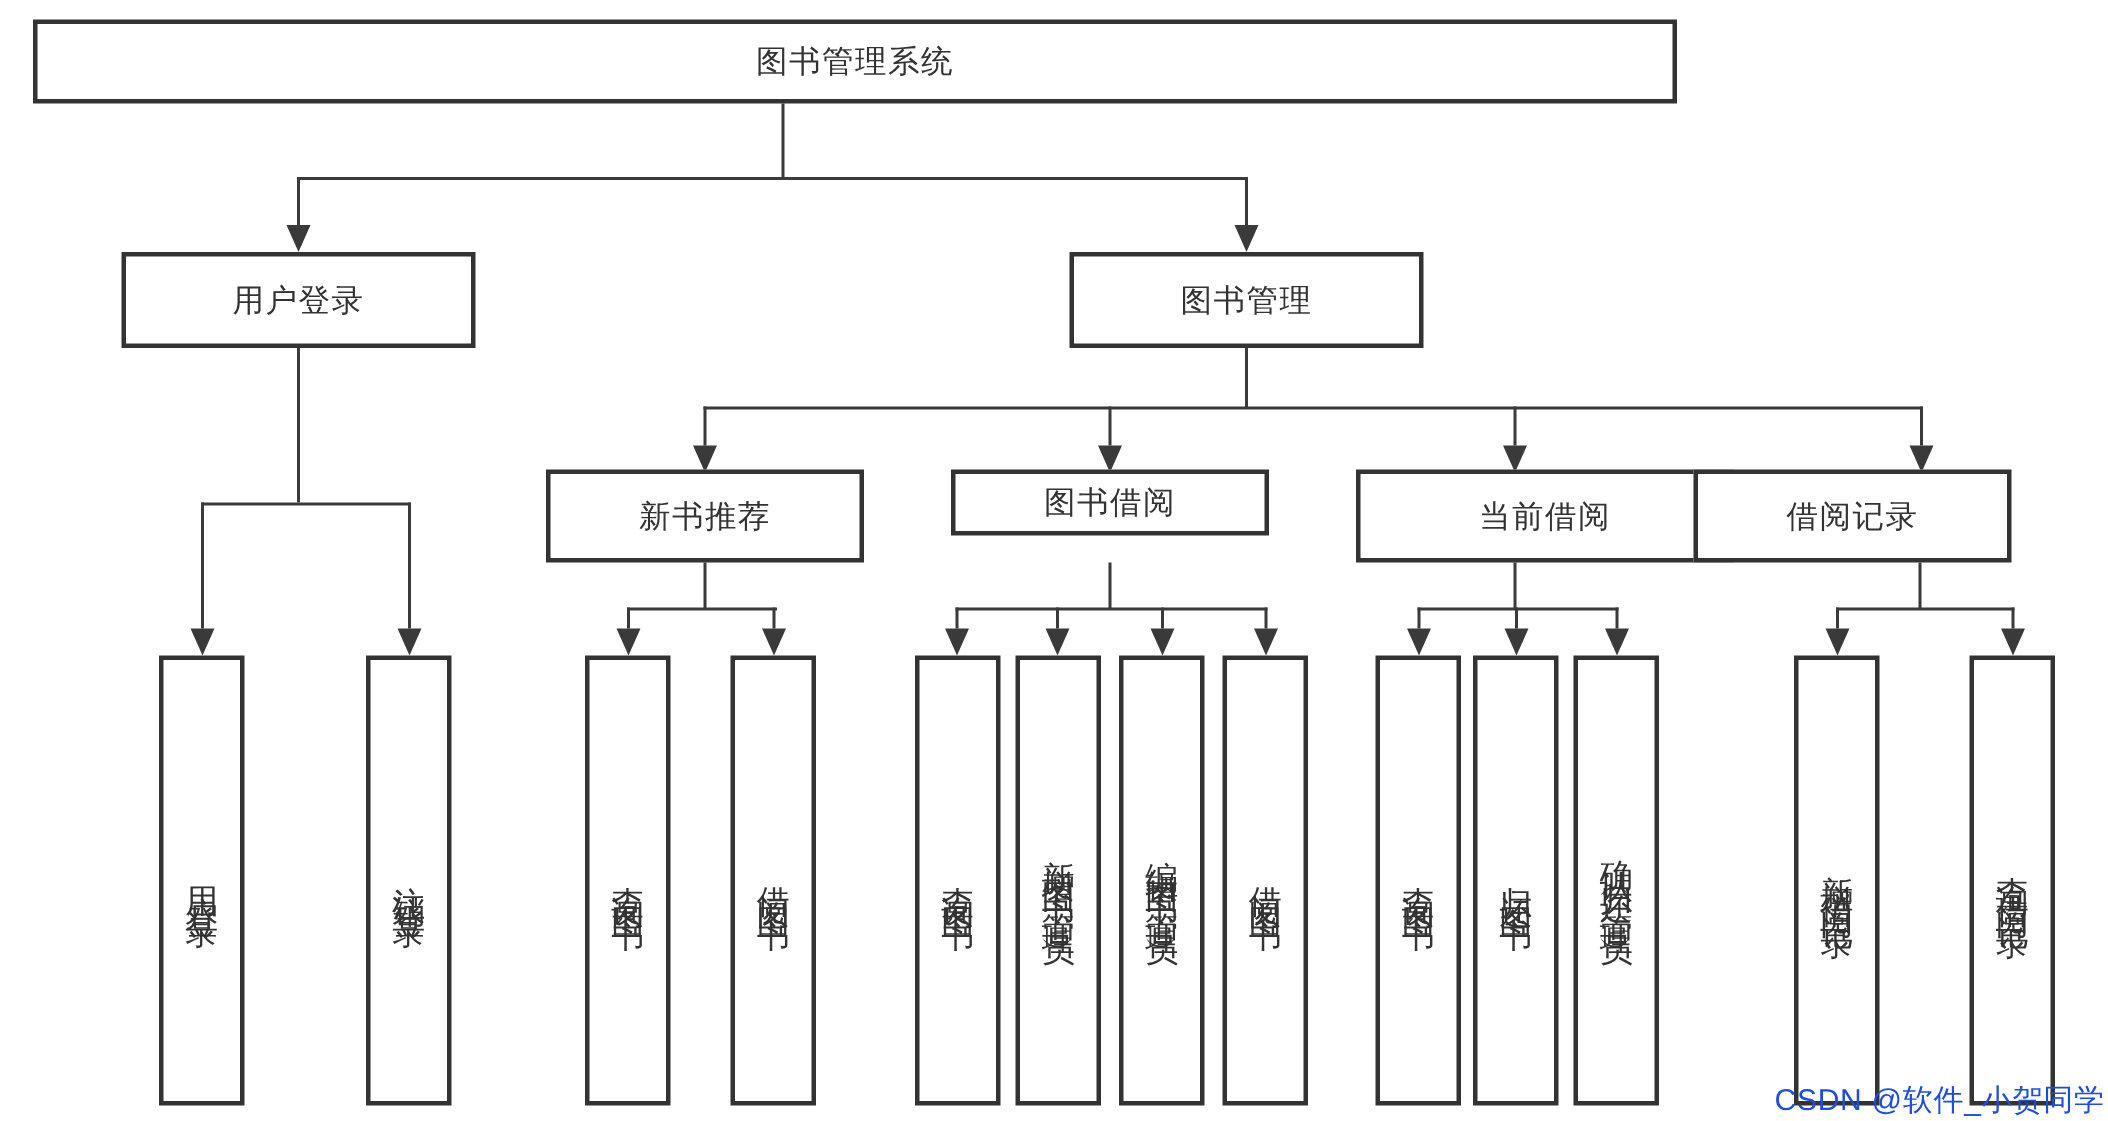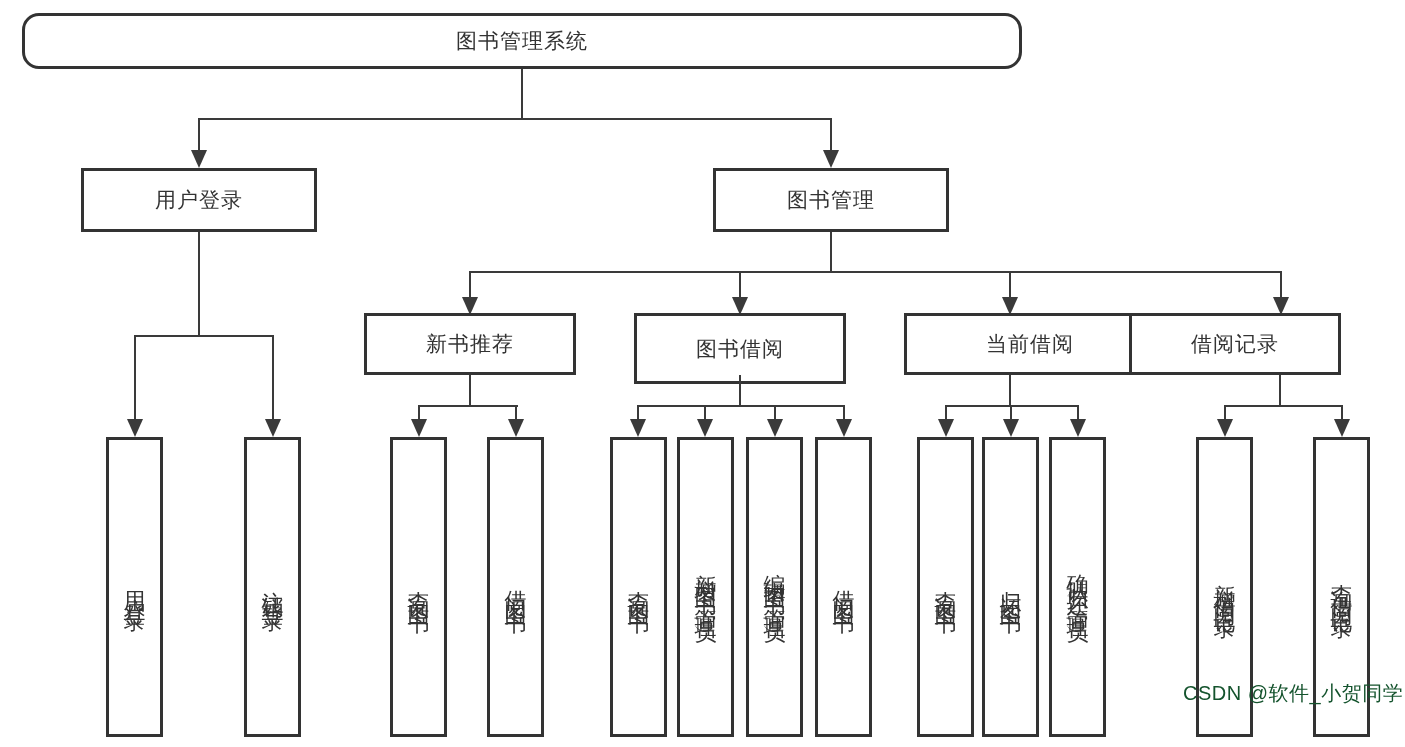--- a/index.html
+++ b/index.html
@@ -34,34 +34,34 @@
   .line{position:absolute;background:#3a3a3a;}
   .arrow-down{
     position:absolute;
     width:0;height:0;
     border-left:8px solid transparent;
     border-right:8px solid transparent;
     border-top:18px solid #3a3a3a;
   }
   .watermark{
     position:absolute;
-    left:1183px;top:680px;
+    left:1183px;top:720px;
     width:222px;
     font-size:20px;
-    color:#14532d;
+    color:#1d4ed8;
     white-space:nowrap;
     letter-spacing:0.5px;
   }
 </style>
 </head>
 <body>
 
 <div id="canvas">
 
-  <div class="box" style="left:22px;top:13px;width:1000px;height:56px;border-radius:17px;">
+  <div class="box" style="left:22px;top:13px;width:1096px;height:56px;">
     <span>图书管理系统</span>
   </div>
 
   <div class="line" style="left:521px;top:69px;width:2px;height:50px;"></div>
   <div class="line" style="left:198px;top:118px;width:634px;height:2px;"></div>
   <div class="line" style="left:198px;top:118px;width:2px;height:32px;"></div>
   <div class="arrow-down" style="left:191px;top:150px;"></div>
   <div class="line" style="left:830px;top:118px;width:2px;height:32px;"></div>
   <div class="arrow-down" style="left:823px;top:150px;"></div>
 
@@ -86,21 +86,21 @@
   <div class="line" style="left:739px;top:271px;width:2px;height:26px;"></div>
   <div class="arrow-down" style="left:732px;top:297px;"></div>
   <div class="line" style="left:1009px;top:271px;width:2px;height:26px;"></div>
   <div class="arrow-down" style="left:1002px;top:297px;"></div>
   <div class="line" style="left:1280px;top:271px;width:2px;height:26px;"></div>
   <div class="arrow-down" style="left:1273px;top:297px;"></div>
 
   <div class="box" style="left:364px;top:313px;width:212px;height:62px;">
     <span>新书推荐</span>
   </div>
-  <div class="box" style="left:634px;top:313px;width:212px;height:71px;">
+  <div class="box" style="left:634px;top:313px;width:212px;height:44px;">
     <span>图书借阅</span>
   </div>
   <div class="box" style="left:904px;top:313px;width:252px;height:62px;">
     <span>当前借阅</span>
   </div>
   <div class="box" style="left:1129px;top:313px;width:212px;height:62px;">
     <span>借阅记录</span>
   </div>
 
   <div class="line" style="left:469px;top:375px;width:2px;height:31px;"></div>

